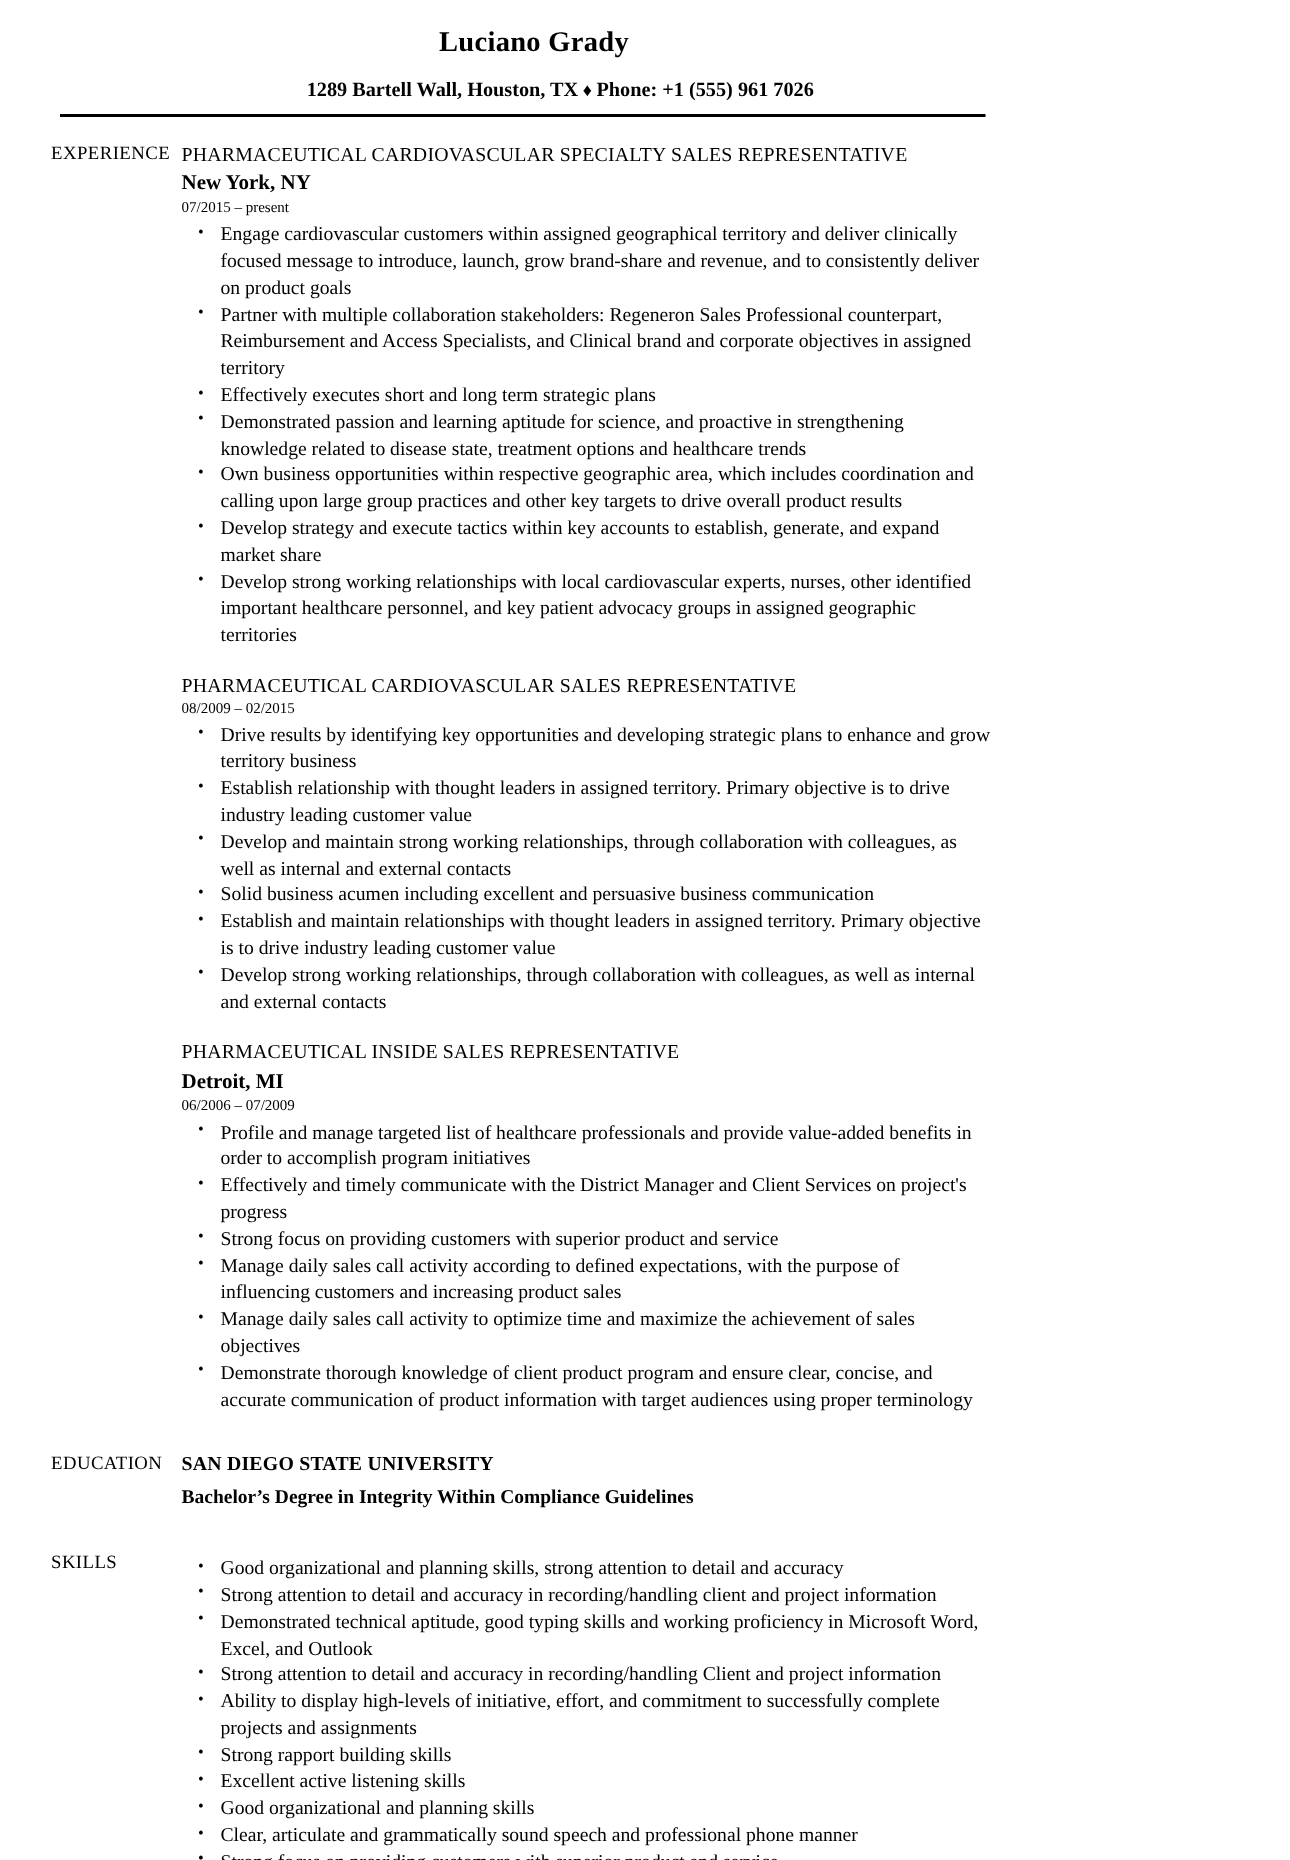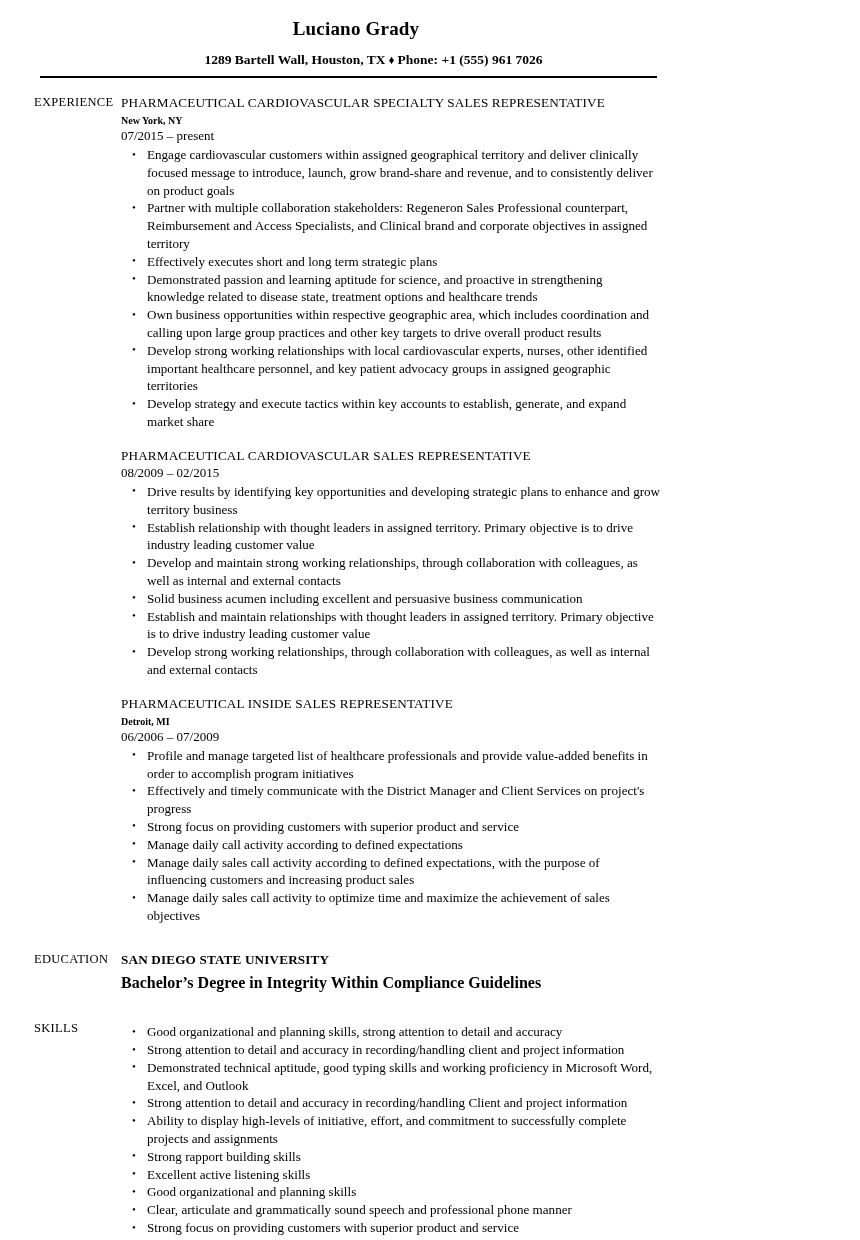--- a/index.html
+++ b/index.html
@@ -76,27 +76,27 @@
 
   
   .job { }
   .job-title {
     font-size: 13.2px;
     font-weight: normal;
     letter-spacing: 0.15px;
     line-height: 1.25;
   }
   .job-location {
+    font-size: 14px;
+    font-weight: bold;
+    margin-top: 4px;
+    line-height: 1.2;
+  }
+  .job-dates {
     font-size: 10px;
-    font-weight: bold;
-    margin-top: 4px;
-    line-height: 1.2;
-  }
-  .job-dates {
-    font-size: 13px;
     margin-top: 1px;
     line-height: 1.2;
   }
 
   ul.bullets {
     list-style: none;
     margin: 2px 0 0 0;
     padding: 0;
   }
   ul.bullets li {
@@ -120,21 +120,21 @@
   }
 
   
   .edu-school {
     font-size: 13.2px;
     font-weight: bold;
     letter-spacing: 0.15px;
     line-height: 1.25;
   }
   .edu-degree {
-    font-size: 16px;
+    font-size: 13px;
     font-weight: bold;
     margin-top: 5px;
     line-height: 1.25;
   }
 
   
   .section-experience { margin-top: 17px; }
   .section-education  { margin-top: 27px; }
   .section-skills     { margin-top: 28px; }
 </style>
@@ -156,22 +156,22 @@
       <div class="job">
         <div class="job-title">PHARMACEUTICAL CARDIOVASCULAR SPECIALTY SALES REPRESENTATIVE</div>
         <div class="job-location">New York, NY</div>
         <div class="job-dates">07/2015 – present</div>
         <ul class="bullets">
           <li>Engage cardiovascular customers within assigned geographical territory and deliver clinically focused message to introduce, launch, grow brand-share and revenue, and to consistently deliver on product goals</li>
           <li>Partner with multiple collaboration stakeholders: Regeneron Sales Professional counterpart, Reimbursement and Access Specialists, and Clinical brand and corporate objectives in assigned territory</li>
           <li>Effectively executes short and long term strategic plans</li>
           <li>Demonstrated passion and learning aptitude for science, and proactive in strengthening knowledge related to disease state, treatment options and healthcare trends</li>
           <li>Own business opportunities within respective geographic area, which includes coordination and calling upon large group practices and other key targets to drive overall product results</li>
+          <li>Develop strategy and execute tactics within key accounts to establish, generate, and expand market share</li>
           <li>Develop strong working relationships with local cardiovascular experts, nurses, other identified important healthcare personnel, and key patient advocacy groups in assigned geographic territories</li>
-          <li>Develop strategy and execute tactics within key accounts to establish, generate, and expand market share</li>
         </ul>
       </div>
 
       <div class="job">
         <div class="job-title">PHARMACEUTICAL CARDIOVASCULAR SALES REPRESENTATIVE</div>
         <div class="job-dates">08/2009 – 02/2015</div>
         <ul class="bullets">
           <li>Drive results by identifying key opportunities and developing strategic plans to enhance and grow territory business</li>
           <li>Establish relationship with thought leaders in assigned territory. Primary objective is to drive industry leading customer value</li>
           <li>Develop and maintain strong working relationships, through collaboration with colleagues, as well as internal and external contacts</li>
@@ -182,23 +182,23 @@
       </div>
 
       <div class="job">
         <div class="job-title">PHARMACEUTICAL INSIDE SALES REPRESENTATIVE</div>
         <div class="job-location">Detroit, MI</div>
         <div class="job-dates">06/2006 – 07/2009</div>
         <ul class="bullets">
           <li>Profile and manage targeted list of healthcare professionals and provide value-added benefits in order to accomplish program initiatives</li>
           <li>Effectively and timely communicate with the District Manager and Client Services on project's progress</li>
           <li>Strong focus on providing customers with superior product and service</li>
-          <li>Manage daily call activity according to defined expectations</li>
           <li>Manage daily sales call activity according to defined expectations, with the purpose of influencing customers and increasing product sales</li>
           <li>Manage daily sales call activity to optimize time and maximize the achievement of sales objectives</li>
+          <li>Demonstrate thorough knowledge of client product program and ensure clear, concise, and accurate communication of product information with target audiences using proper terminology</li>
         </ul>
       </div>
 
     </div>
   </div>
 
   <div class="section section-education">
     <div class="section-label">EDUCATION</div>
     <div class="section-body">
       <div class="edu-school">SAN DIEGO STATE UNIVERSITY</div>

